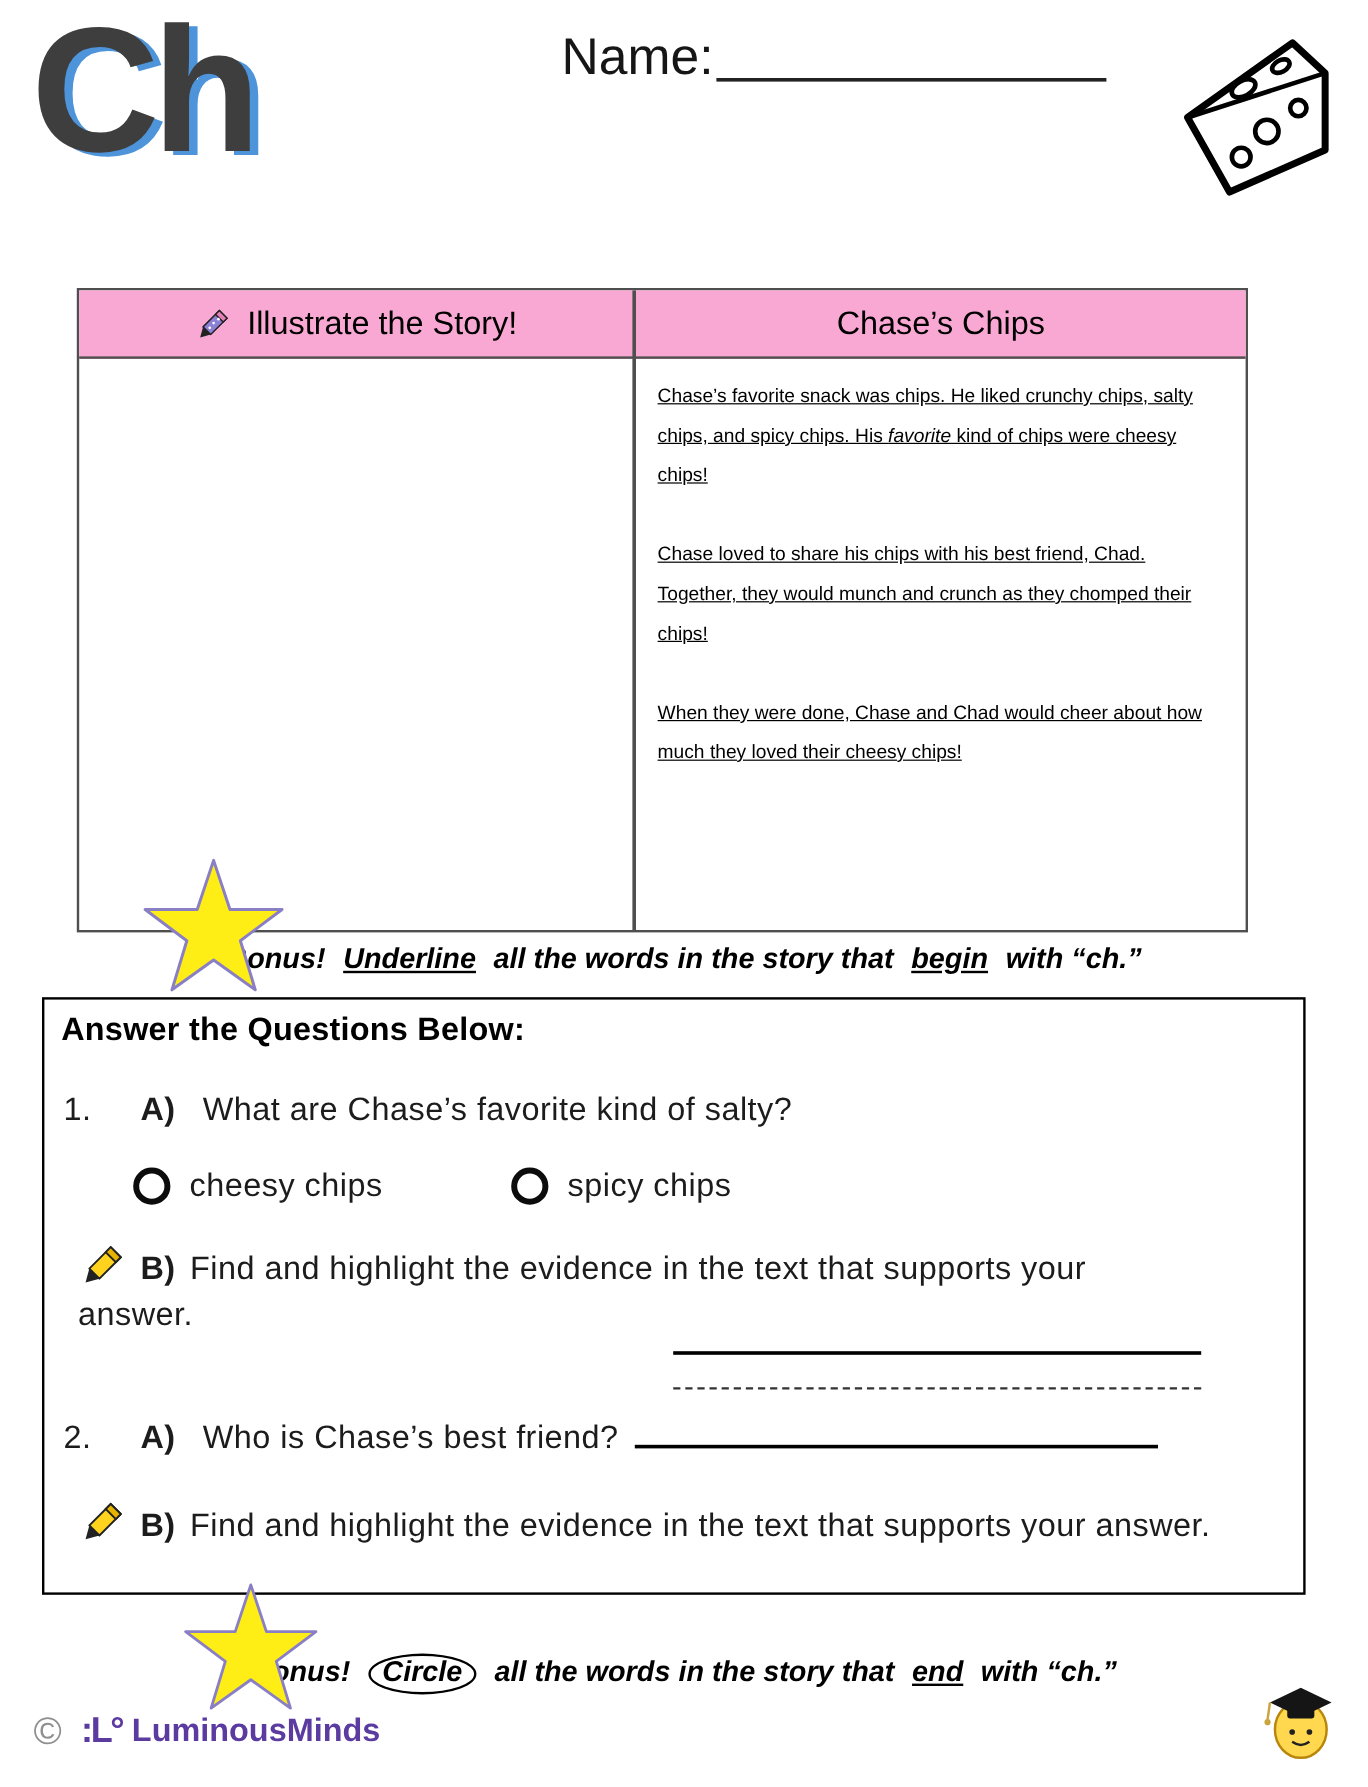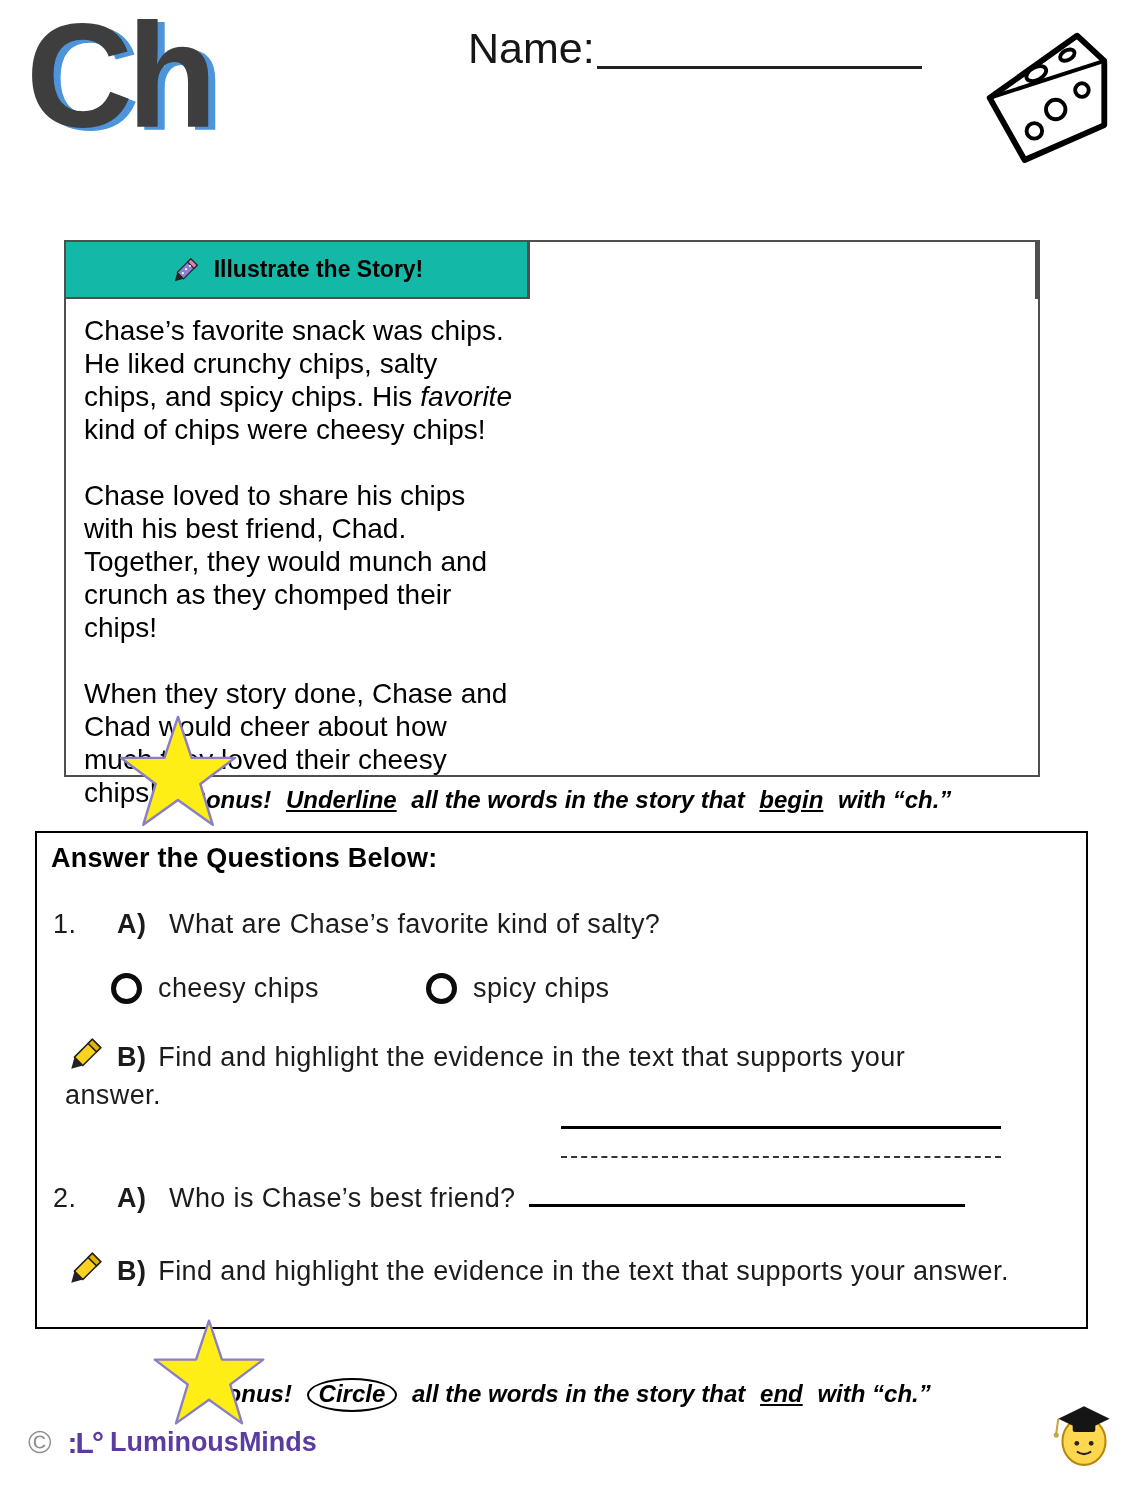--- a/index.html
+++ b/index.html
@@ -14,24 +14,24 @@
   .name-block { left:468px; top:24px; font-size:43px; color:#161616; white-space:nowrap; }
   .name-line { display:inline-block; width:325px; height:38px; border-bottom:3px solid #222;
                vertical-align:-6px; margin-left:2px; }
   .title { left:20px; top:118px; width:1100px; text-align:center;
            font-family:"DejaVu Serif","Liberation Serif",serif; font-size:56px; color:#0d0d0d; }
   .cheese { right:26px; top:20px; }
 
   
   .story-table { left:64px; top:240px; width:976px; height:537px; border:2px solid #4f4f4f;
                  display:grid; grid-template-columns:464px 1fr; grid-template-rows:57px auto; background:#fff; }
-  .cell.head { background:#14b8a6; border-bottom:2px solid #4f4f4f; display:flex; align-items:center;
-               justify-content:center; font-size:23px; font-weight:bold; gap:12px; color:#000; }
+  .cell.head { background:#f9a8d4; border-bottom:2px solid #4f4f4f; display:flex; align-items:center;
+               justify-content:center; font-size:27px; font-weight:normal; gap:12px; color:#000; }
   .cell.leftcol { border-right:3px solid #4f4f4f; }
-  .story-textcell { padding:15px 18px 0 18px; font-size:28px; line-height:33px; color:#000; }
+  .story-textcell { padding:15px 18px 0 18px; font-size:16px; line-height:33px; color:#000;text-decoration:underline; }
   .story-textcell p { margin:0 0 33px 0; }
 
   
   .bonus { font-size:24px; font-weight:bold; font-style:italic; color:#000; }
   .bonus-top { left:0; top:786px; width:1140px; text-align:center; }
   .bonus-bottom { left:0; top:1378px; width:1140px; text-align:center; }
   .seg { margin-right:8px; }
   .u { text-decoration:underline; }
   .circled { display:inline-block; border:2.5px solid #000; border-radius:50%; padding:0 10px 2px; }
 
@@ -99,25 +99,28 @@
       <svg viewBox="0 0 40 40" width="32" height="32">
         <polygon points="17,31 9,23 26,6 34,14" fill="#8b7fd6" stroke="#222" stroke-width="1.5" stroke-linejoin="round"></polygon>
         <polygon points="26,6 34,14 30,18 22,10" fill="#e37fb4" stroke="#222" stroke-width="1.5"></polygon>
         <polygon points="6,34 17,31 9,23" fill="#222"></polygon>
         <circle cx="20" cy="19" r="1.4" fill="#fff"></circle>
           <circle cx="25" cy="15" r="1.4" fill="#fff"></circle>
           <circle cx="16" cy="24" r="1.4" fill="#fff"></circle>
       </svg>
       <span>Illustrate the Story!</span>
     </div>
+    <div class="cell head">
+      <span>Chase’s Chips</span>
+    </div>
     <div class="cell leftcol"></div>
     <div class="story-textcell">
       <p><span>Chase’s favorite snack was chips.  He liked crunchy chips, salty chips, and spicy chips.  His </span><em>favorite</em><span> kind of chips were cheesy chips!</span></p>
       <p>Chase loved to share his chips with his best friend, Chad.  Together, they would munch and crunch as they chomped their chips!</p>
-      <p>When they story done, Chase and Chad would cheer about how much they loved their cheesy chips!</p>
+      <p>When they were done, Chase and Chad would cheer about how much they loved their cheesy chips!</p>
     </div>
   </div>
 
   <svg class="star1 abs" viewBox="0 0 100 100" width="124" height="124">
     <polygon points="50,4 61,37 96,37 68,58 78,91 50,71 22,91 32,58 4,37 39,37" fill="#ffee15" stroke="#8a7fc4" stroke-width="2" stroke-linejoin="round"></polygon>
   </svg>
 
   <div class="bonus bonus-top abs">
     <span class="seg">Bonus!</span>
     <span class="seg u">Underline</span>

